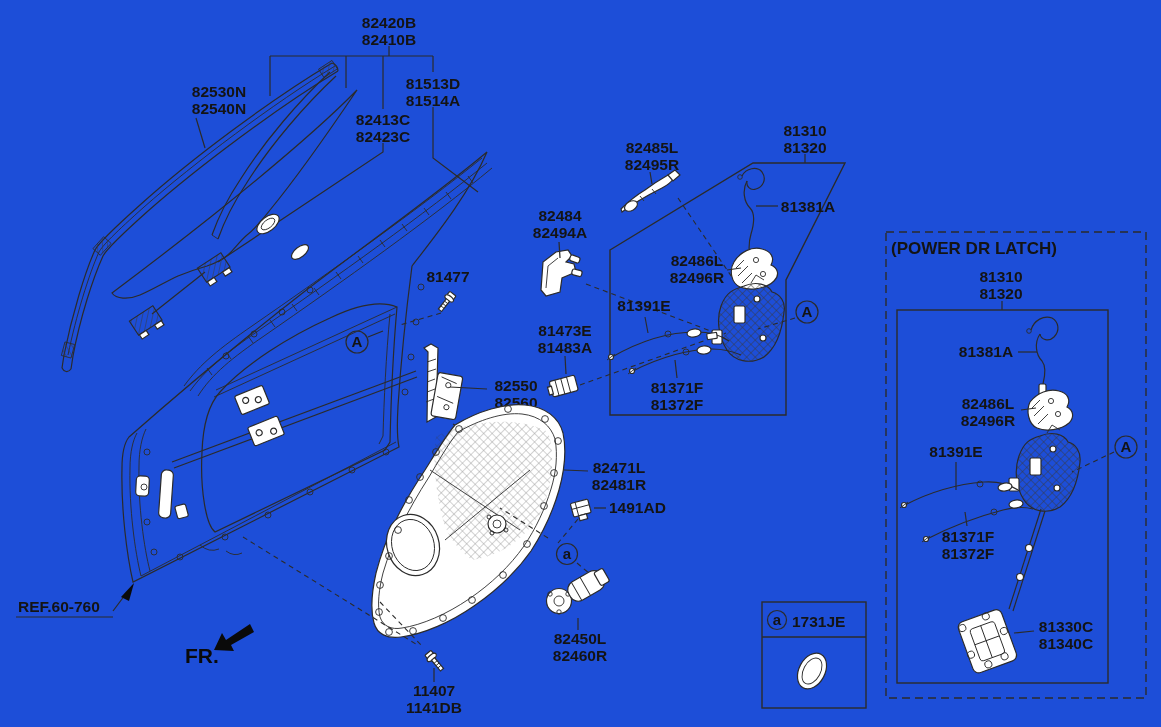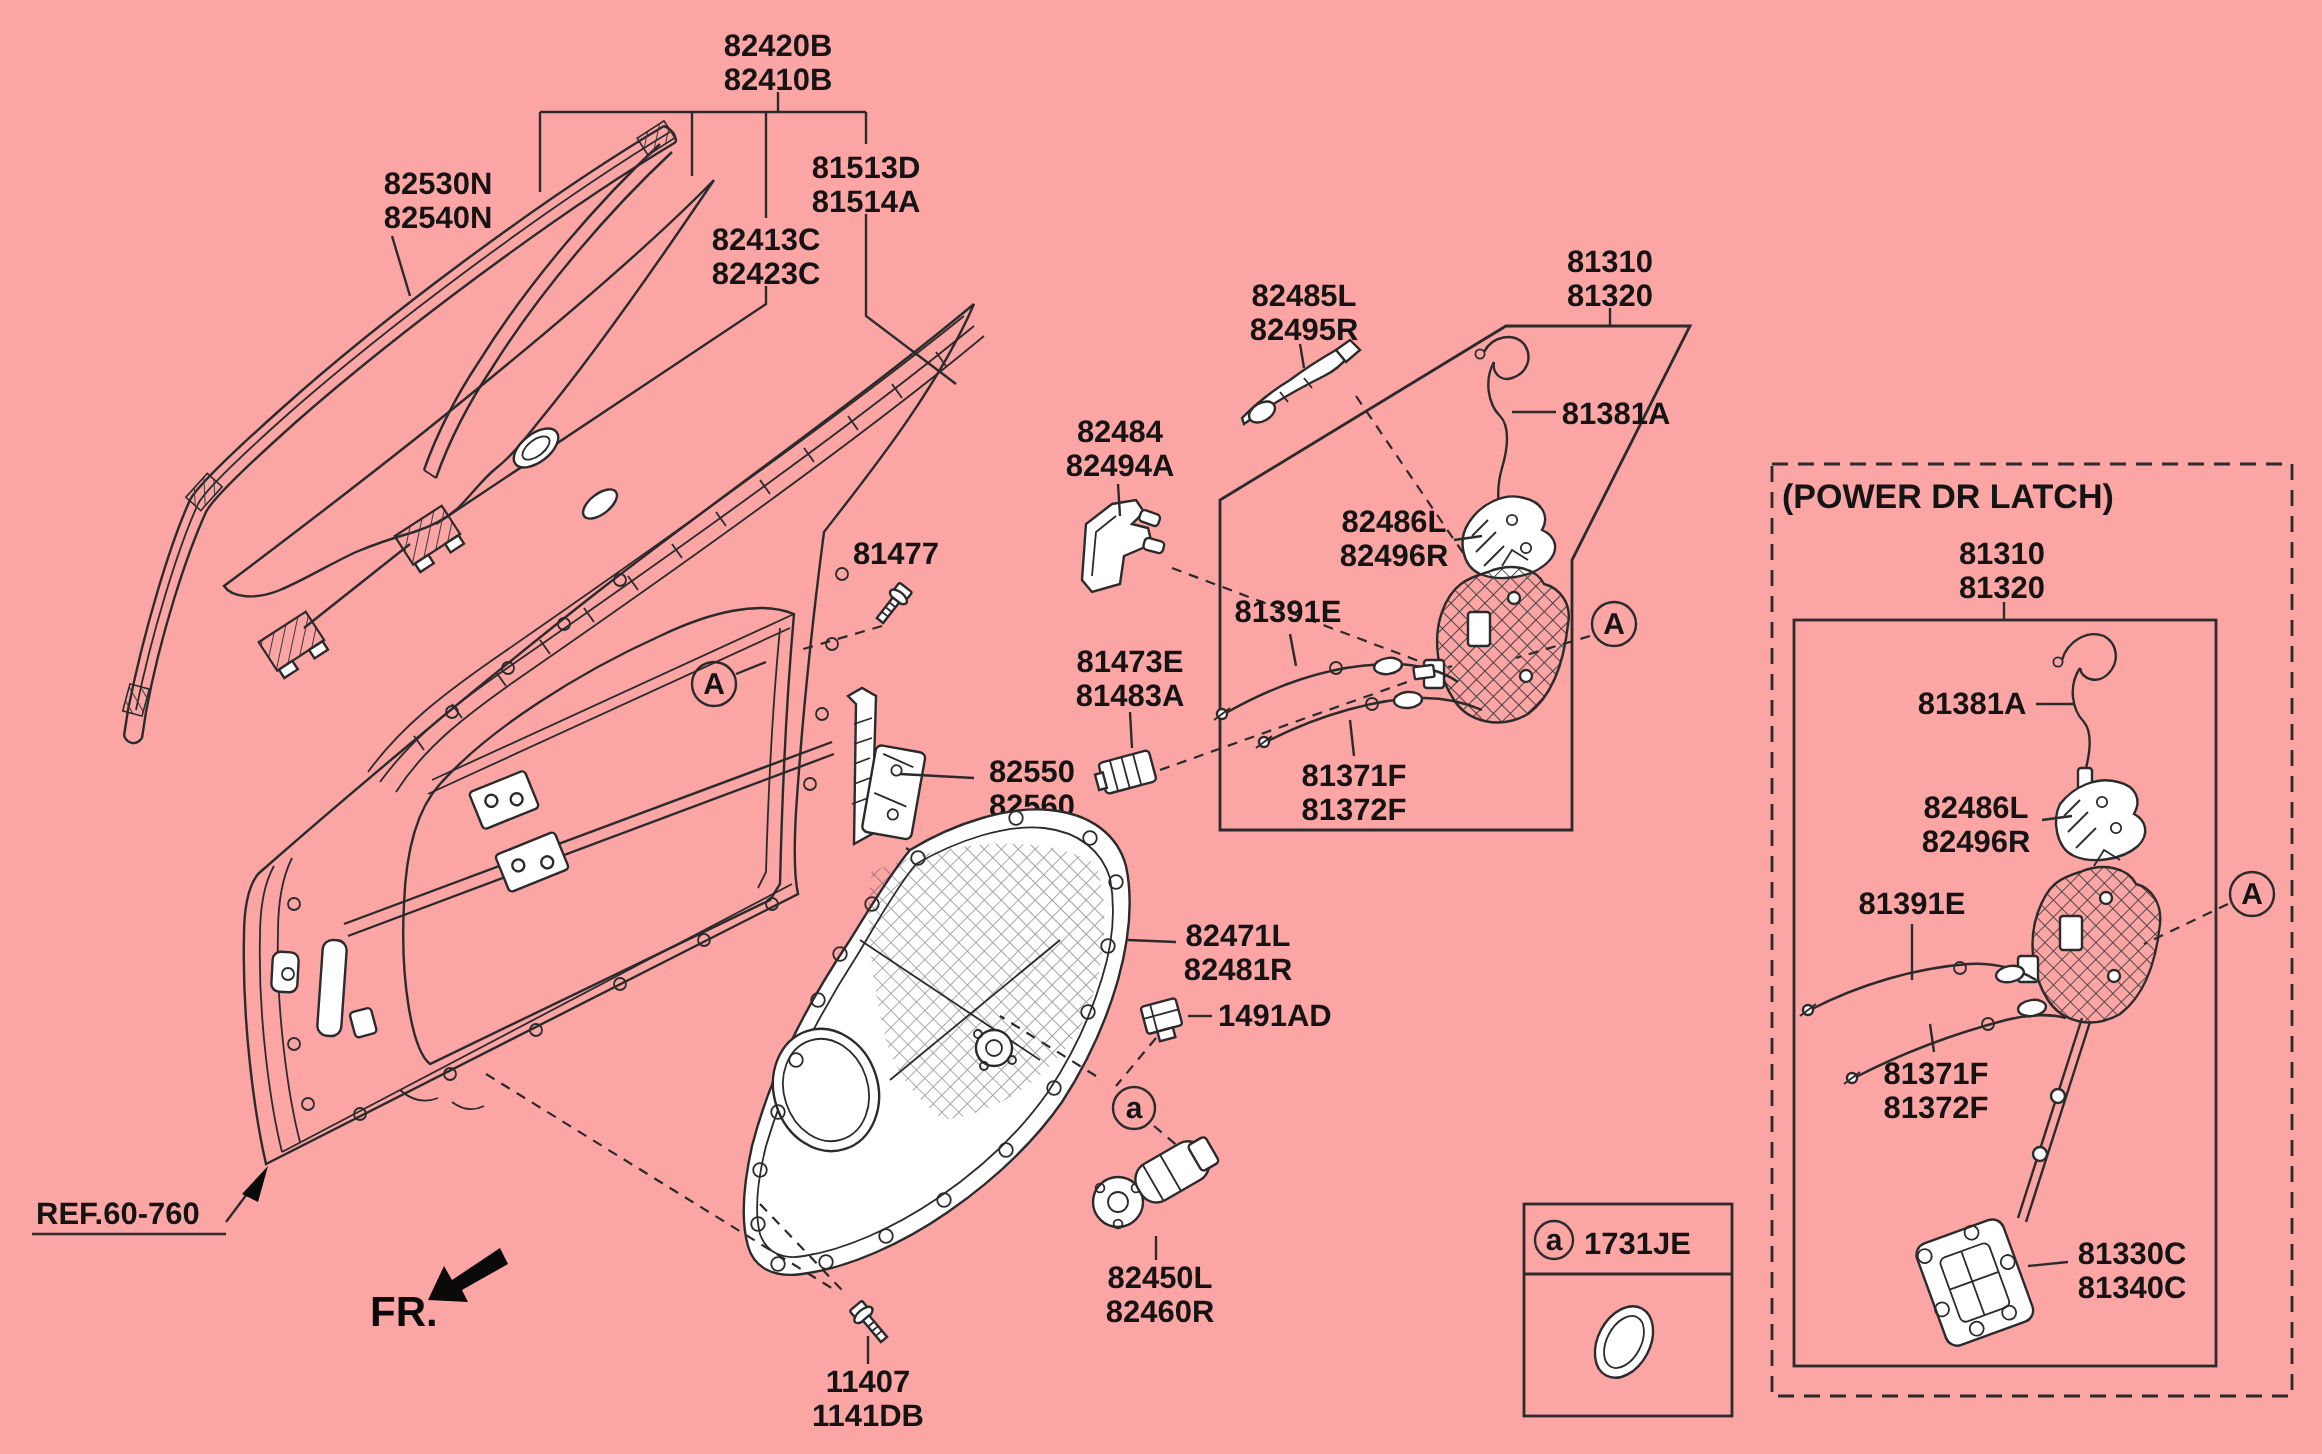--- a/index.html
+++ b/index.html
@@ -1,16 +1,16 @@
 <!DOCTYPE html>
 <html><head>
 <meta charset="utf-8">
 <style>
   html,body{margin:0;padding:0;background:#fff;}
-  #canvas{position:relative;width:1161px;height:727px;background:#fca5a5;overflow:hidden;}
+  #canvas{position:relative;width:1161px;height:727px;background:#1d4ed8;overflow:hidden;}
   svg{position:absolute;left:0;top:0;}
   .lbl{font:bold 15.5px "Liberation Sans", sans-serif;fill:#141414;}
   .lbl-lg{font:bold 17px "Liberation Sans", sans-serif;fill:#141414;}
   .lbl-fr{font:bold 21px "Liberation Sans", sans-serif;fill:#0a0a0a;}
   .mk{font:bold 15px "Liberation Sans", sans-serif;fill:#141414;}
   .ln{stroke:#2b2b2b;stroke-width:1.2;fill:none;}
   .ln-thin{stroke:#2b2b2b;stroke-width:0.9;fill:none;}
   .part{stroke:#2b2b2b;stroke-width:1.2;fill:#ffffff;}
   .dash{stroke:#2b2b2b;stroke-width:1.1;fill:none;stroke-dasharray:5 4;}
   .boxline{stroke:#2b2b2b;stroke-width:1.4;fill:none;}

